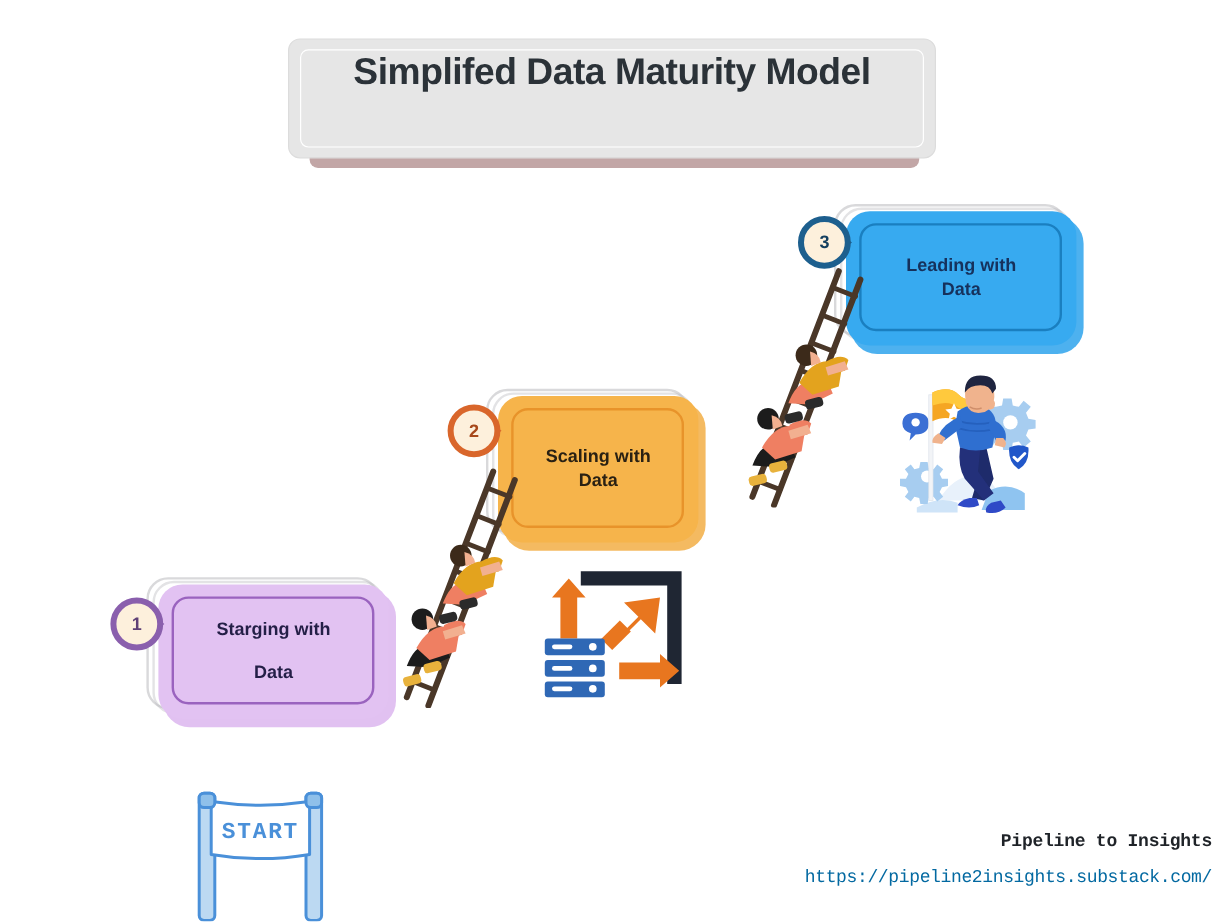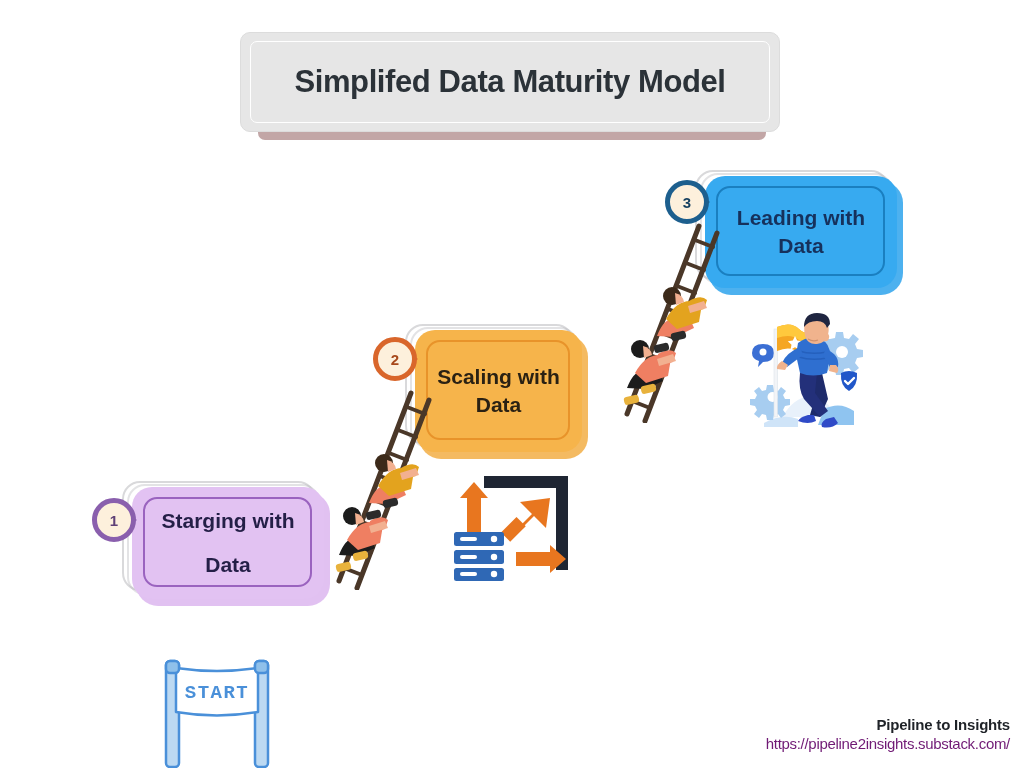--- a/index.html
+++ b/index.html
@@ -46,21 +46,21 @@
     box-sizing: border-box;
     border: 1px solid #dcdcdc;
   }
   #title-inner {
     position: absolute;
     left: 9px; top: 8px;
     right: 9px; bottom: 8px;
     border: 1.5px solid #ffffff;
     border-radius: 7px;
     display: flex;
-    align-items: center;
+    align-items: flex-start;
     justify-content: center;
   }
   #title-text {
     font-size: 31px;
     font-weight: bold;
     color: #2b3238;
     letter-spacing: -0.4px;
     white-space: nowrap;
   }
 
@@ -100,21 +100,21 @@
     border-radius: 14px;
     box-sizing: border-box;
   }
   .stage-label {
     position: absolute;
     left: 0; right: 0; top: 0; bottom: 0;
     display: flex;
     flex-direction: column;
     align-items: center;
     justify-content: center;
-    font-size: 21px;
+    font-size: 15px;
     font-weight: bold;
     line-height: 1.35;
     text-align: center;
     pointer-events: none;
   }
 
   
   #stage-1 { left: 132px; top: 487px; width: 192px; height: 112px; }
   #stage-1 .fill      { background: #e2c2f2; }
   #stage-1 .fill-skew { background: #dcb6ef; }
@@ -177,34 +177,35 @@
   #ladder-1 { left: 325px; top: 385px; width: 110px; height: 205px; }
   #ladder-2 { left: 613px; top: 218px; width: 110px; height: 205px; }
   #start-banner { left: 158px; top: 658px; width: 118px; height: 112px; }
   #scaling-icon { left: 452px; top: 470px; width: 124px; height: 112px; }
   #leader-illus { left: 738px; top: 305px; width: 128px; height: 128px; }
 
   
   #footer {
     position: absolute;
     right: 14px;
-    bottom: 16px;
+    bottom: 28px;
     text-align: right;
+    font-family: Liberation Mono, monospace;
   }
   #footer-brand {
     font-size: 15px;
     font-weight: bold;
     color: #1f2328;
     letter-spacing: -0.2px;
   }
   #footer-url {
     font-size: 15px;
-    color: #701a75;
+    color: #0369a1;
     letter-spacing: -0.3px;
-    margin-top: 2px;
+    margin-top: 13px;
   }
 </style>
 </head>
 <body>
 
 <div id="canvas">
 
   <div id="title-card">
     <div id="title-shadow-bar"></div>
     <div id="title-outer">

